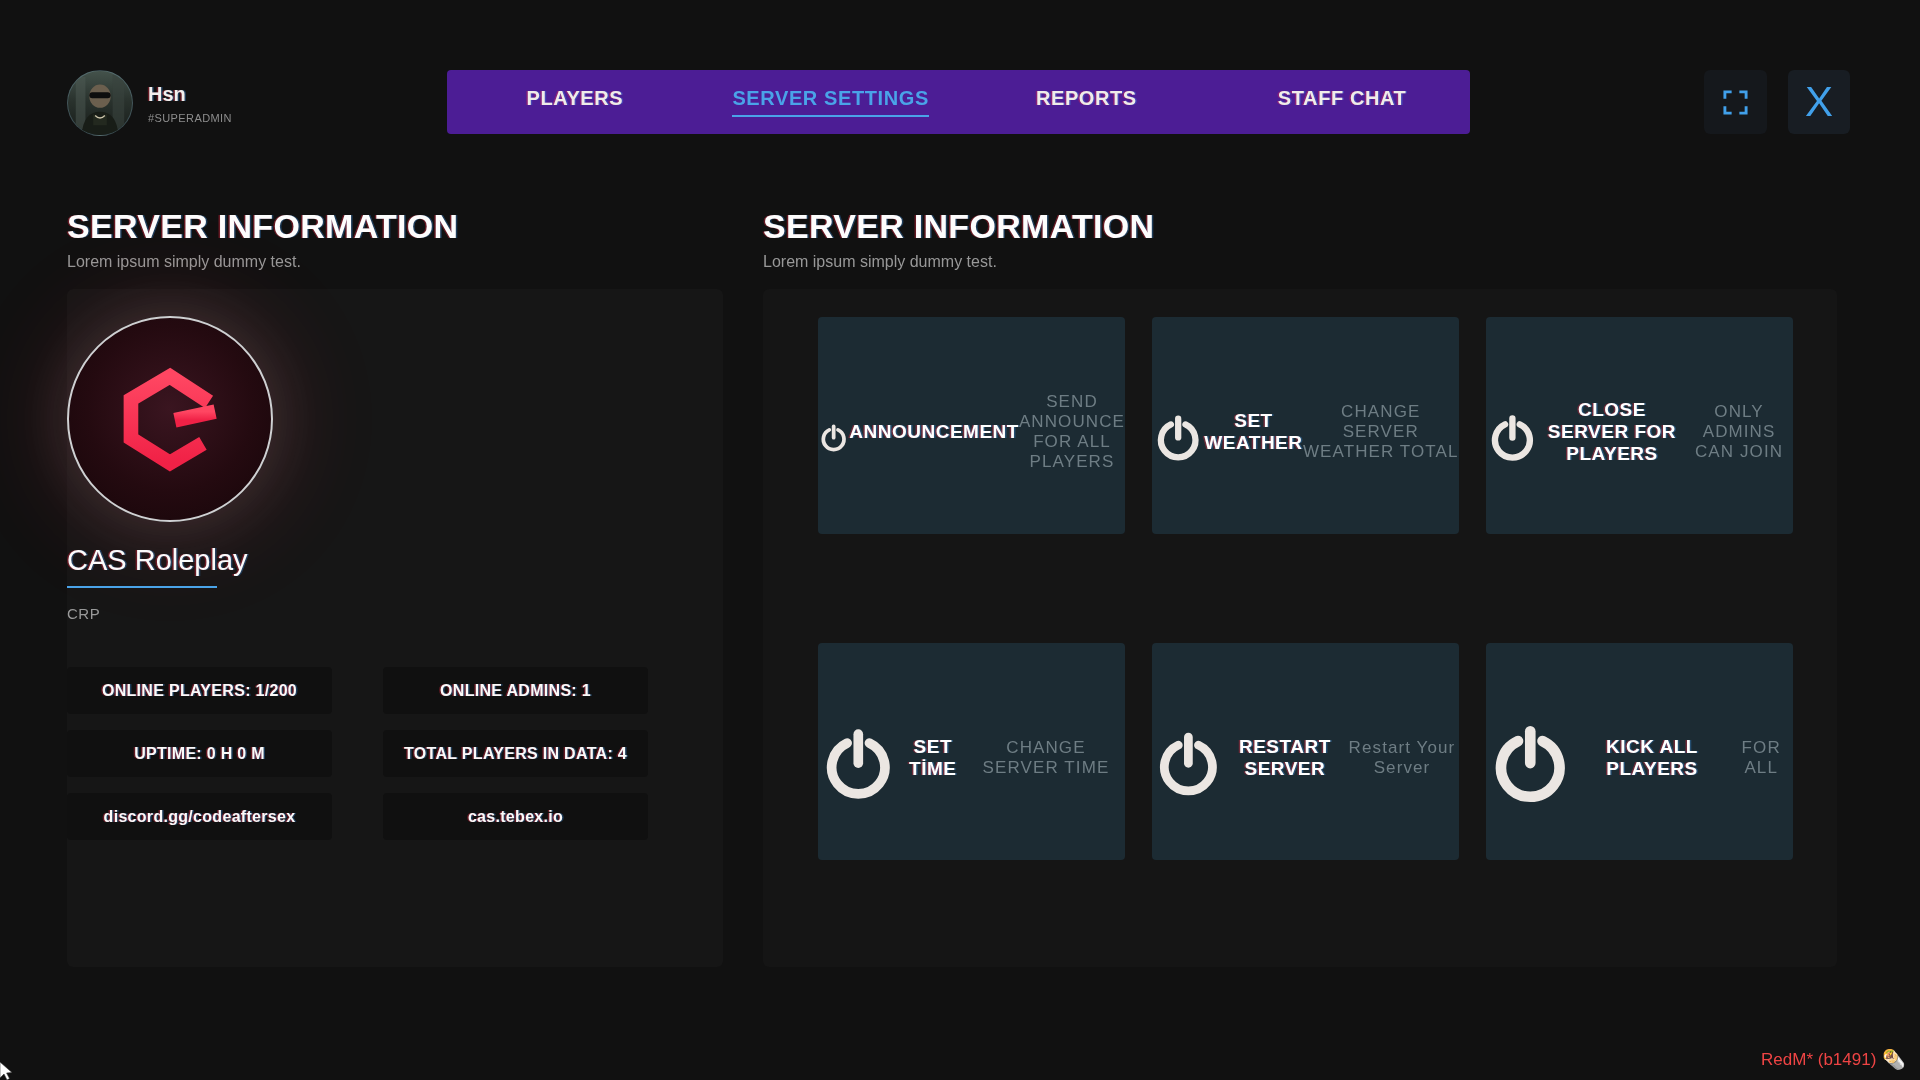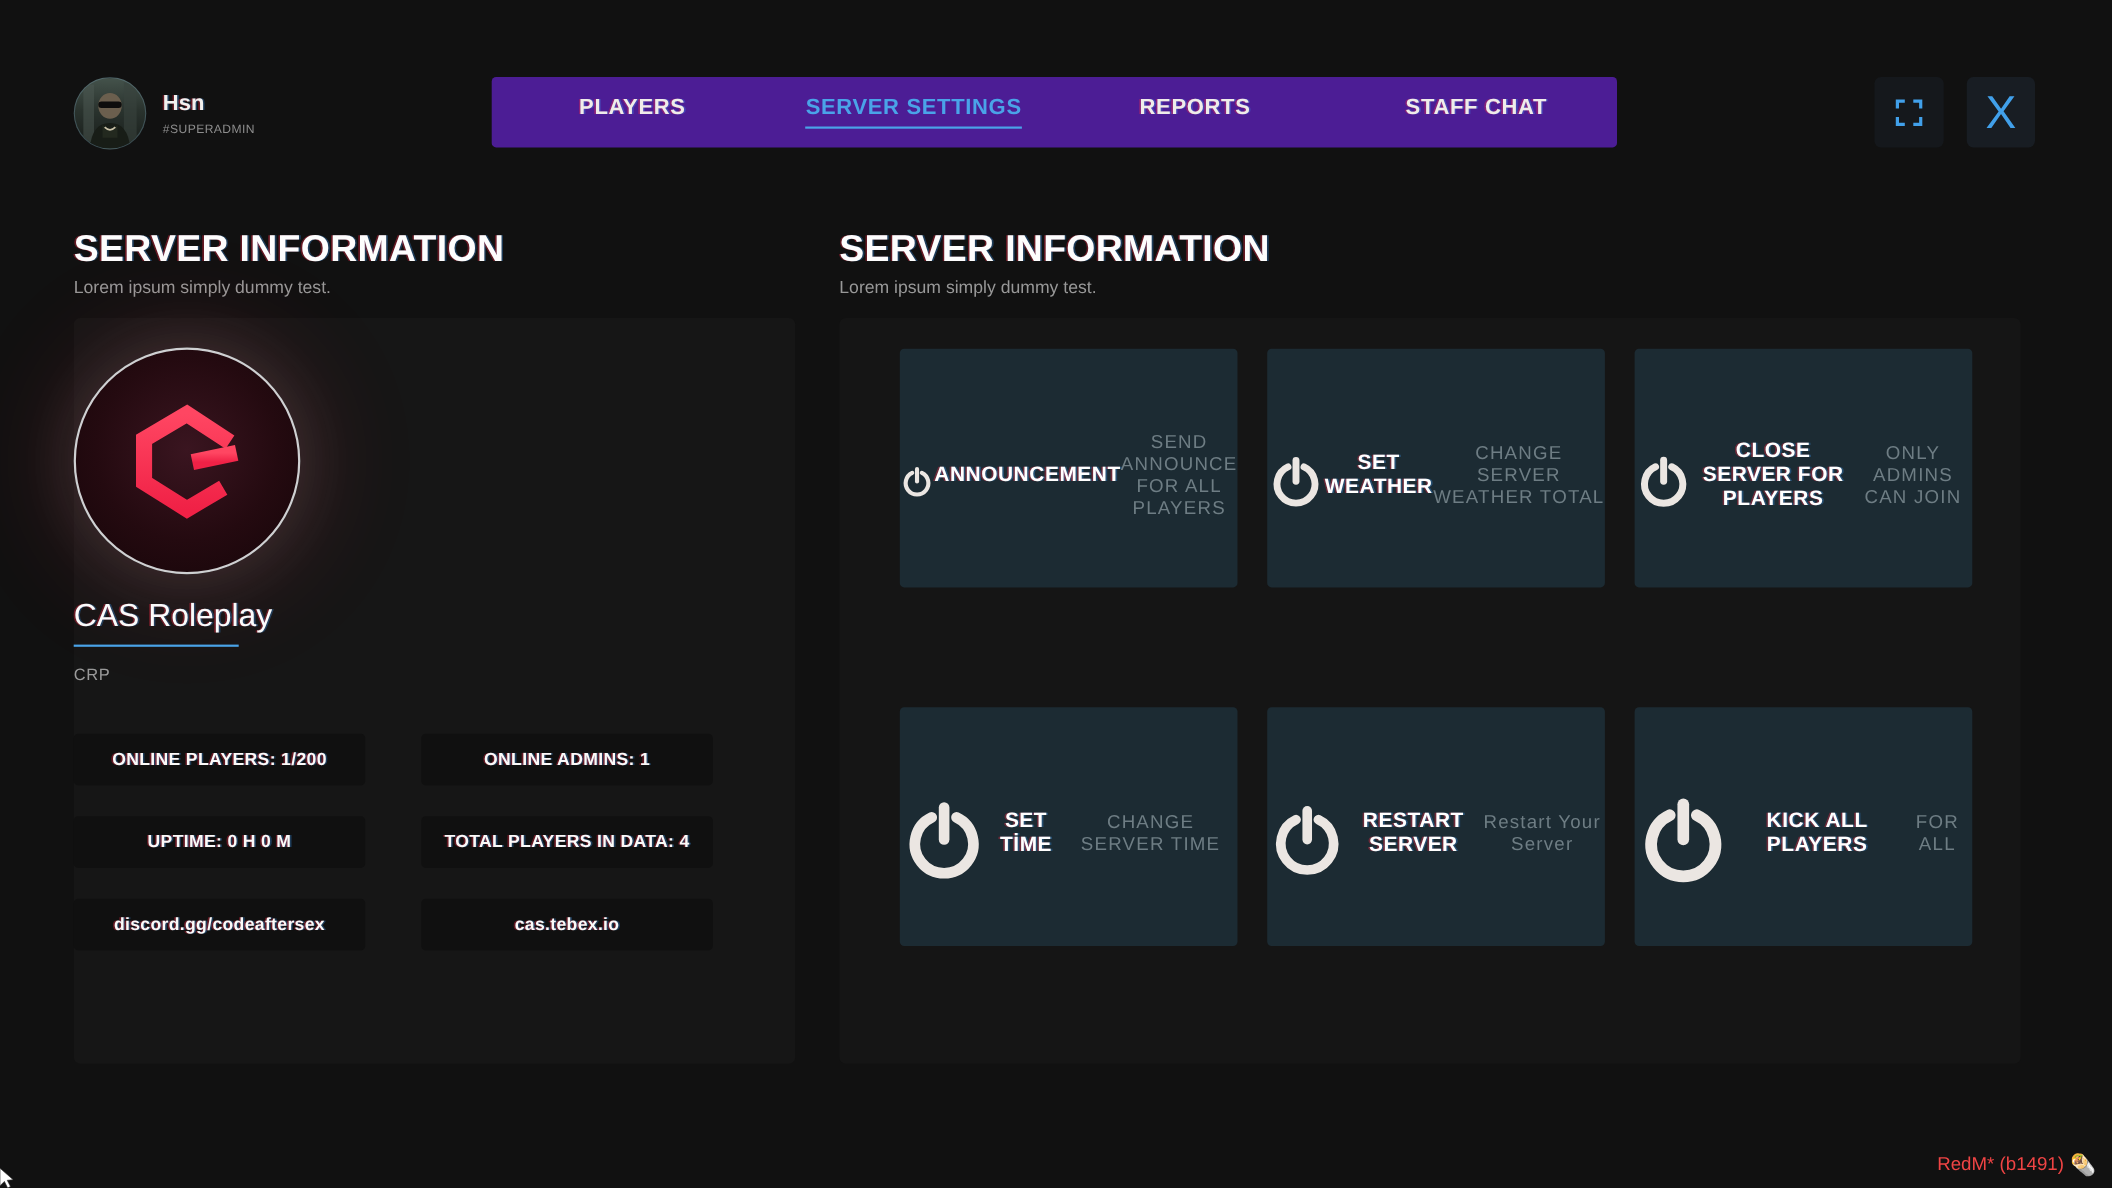--- a/index.html
+++ b/index.html
@@ -62,21 +62,21 @@
     box-shadow:0 0 55px 6px rgba(255,255,255,0.10), 0 0 95px 22px rgba(250,46,78,0.12);
     display:flex; align-items:center; justify-content:center;
   }
   .logo-circle svg { width:122px; height:122px; }
   .server-name { margin-top:22px; font-size:29px; font-weight:500; color:#fbfbfb; }
   .name-underline { width:150px; border-bottom:2px solid #4aa3e8; margin-top:9px; }
   .server-tag { margin-top:17px; font-size:15px; color:#9a9a9a; letter-spacing:0.5px; }
 
   .stats-grid {
     margin-top:45px;
-    display:grid; grid-template-columns:265px 265px; gap:28px 51px;
+    display:grid; grid-template-columns:265px 265px; gap:16px 51px;
   }
   .stat-box {
     height:47px; background:#101010; border-radius:4px;
     display:flex; align-items:center; justify-content:center;
     font-size:16px; font-weight:700; letter-spacing:0.3px; color:#fbfaf9;
   }
 
   
   .right-panel {
     position:absolute; left:763px; top:289px; width:1074px; height:678px;

